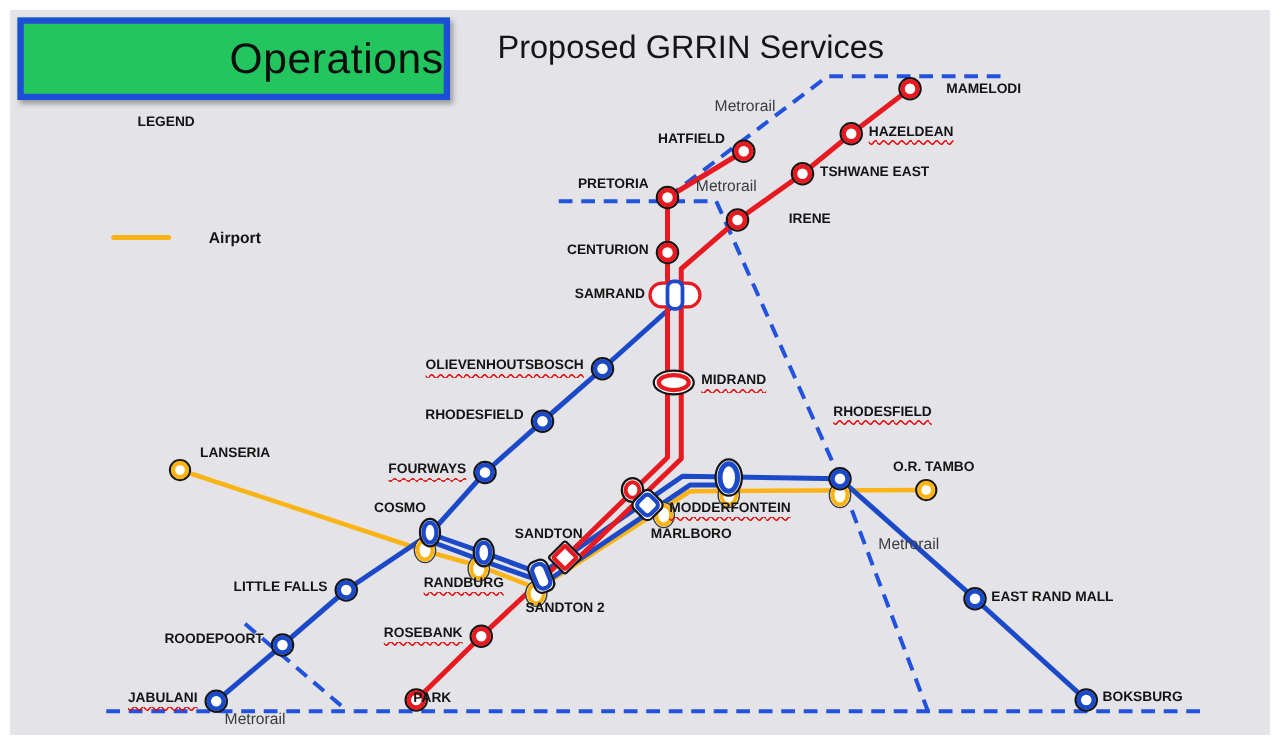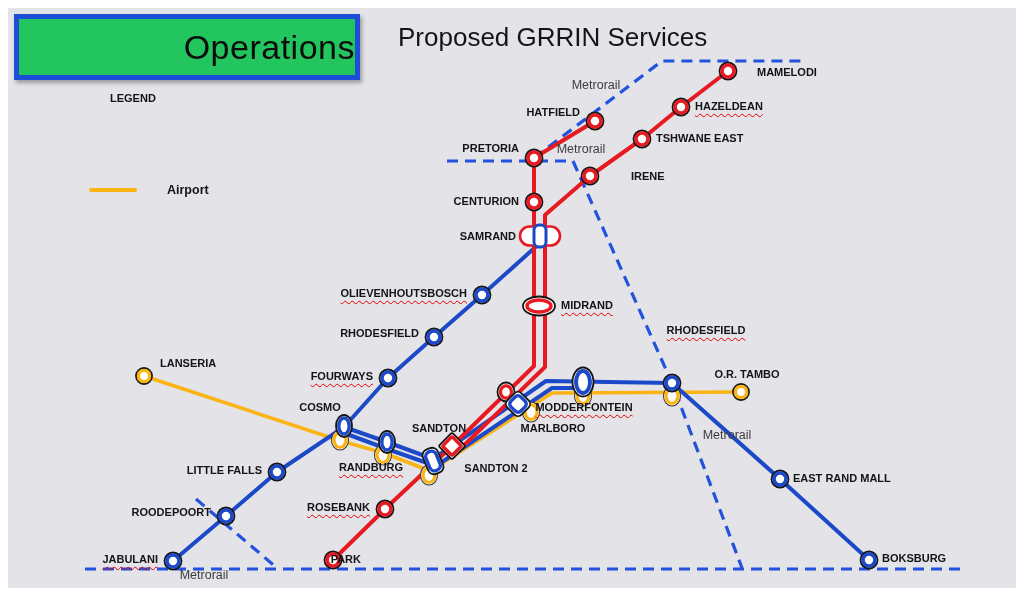--- a/index.html
+++ b/index.html
@@ -219,21 +219,21 @@
       <div class="st-label u" style="left: 695px; top: 106px; transform: translate(0px, -50%);">HAZELDEAN</div>
       <div class="st-label" style="left: 757px; top: 72px; transform: translate(0px, -50%);">MAMELODI</div>
       <div class="st-label u" style="left: 158px; top: 559px; transform: translate(-100%, -50%);">JABULANI</div>
       <div class="st-label" style="left: 211px; top: 512px; transform: translate(-100%, -50%);">ROODEPOORT</div>
       <div class="st-label" style="left: 262px; top: 470px; transform: translate(-100%, -50%); padding-left: 32px;">LITTLE FALLS</div>
       <div class="st-label u" style="left: 467px; top: 293px; transform: translate(-100%, -50%);">OLIEVENHOUTSBOSCH</div>
       <div class="st-label" style="left: 419px; top: 333px; transform: translate(-100%, -50%);">RHODESFIELD</div>
       <div class="st-label u" style="left: 373px; top: 376px; transform: translate(-100%, -50%);">FOURWAYS</div>
       <div class="st-label" style="left: 320px; top: 407px; transform: translate(-50%, -50%);">COSMO</div>
       <div class="st-label u" style="left: 371px; top: 467px; transform: translate(-50%, -50%);">RANDBURG</div>
-      <div class="st-label" style="left: 452px; top: 468px; transform: translate(-50%, -50%); margin-left: 44px;">SANDTON 2</div>
+      <div class="st-label" style="left: 452px; top: 487px; transform: translate(-50%, -50%);">SANDTON 2</div>
       <div class="st-label" style="left: 553px; top: 428px; transform: translate(-50%, -50%);">MARLBORO</div>
       <div class="st-label u" style="left: 584px; top: 407px; transform: translate(-50%, -50%);">MODDERFONTEIN</div>
       <div class="st-label" style="left: 793px; top: 478px; transform: translate(0px, -50%);">EAST RAND MALL</div>
       <div class="st-label" style="left: 882px; top: 558px; transform: translate(0px, -50%);">BOKSBURG</div>
       <div class="st-label" style="left: 160px; top: 363px; transform: translate(0px, -50%);">LANSERIA</div>
       <div class="st-label" style="left: 747px; top: 374px; transform: translate(-50%, -50%);">O.R. TAMBO</div>
       <div class="st-label u" style="left: 706px; top: 330px; transform: translate(-50%, -50%);">RHODESFIELD</div>
       <div class="mr-label" style="left: 596px; top: 85px;">Metrorail</div>
       <div class="mr-label" style="left: 581px; top: 149px;">Metrorail</div>
       <div class="mr-label" style="left: 727px; top: 435px;">Metrorail</div>

